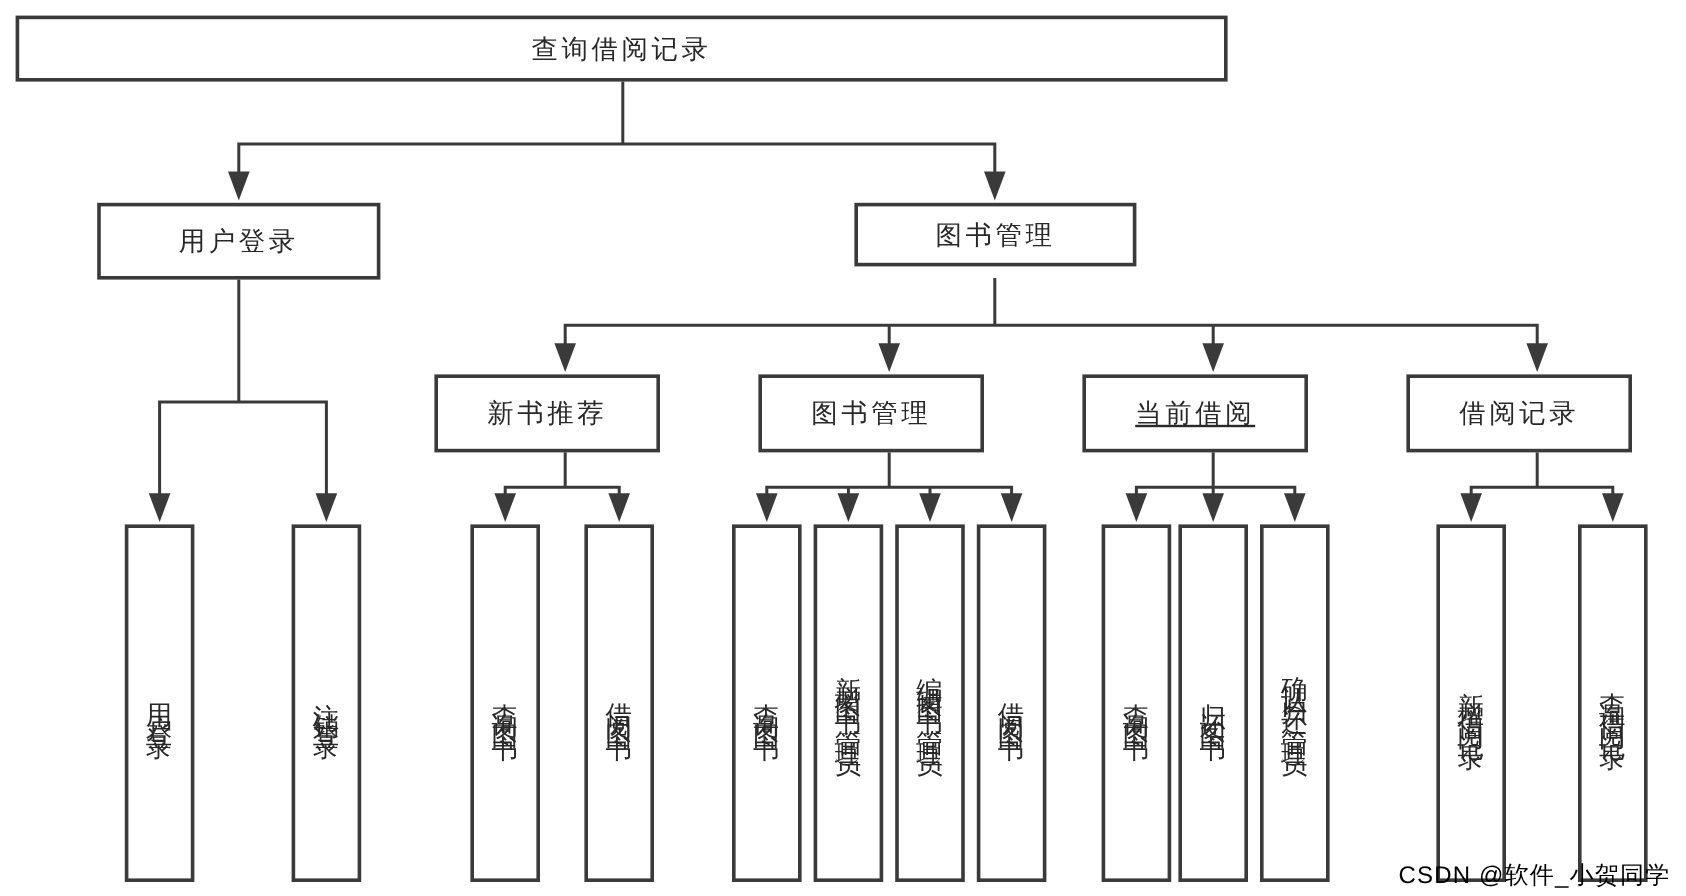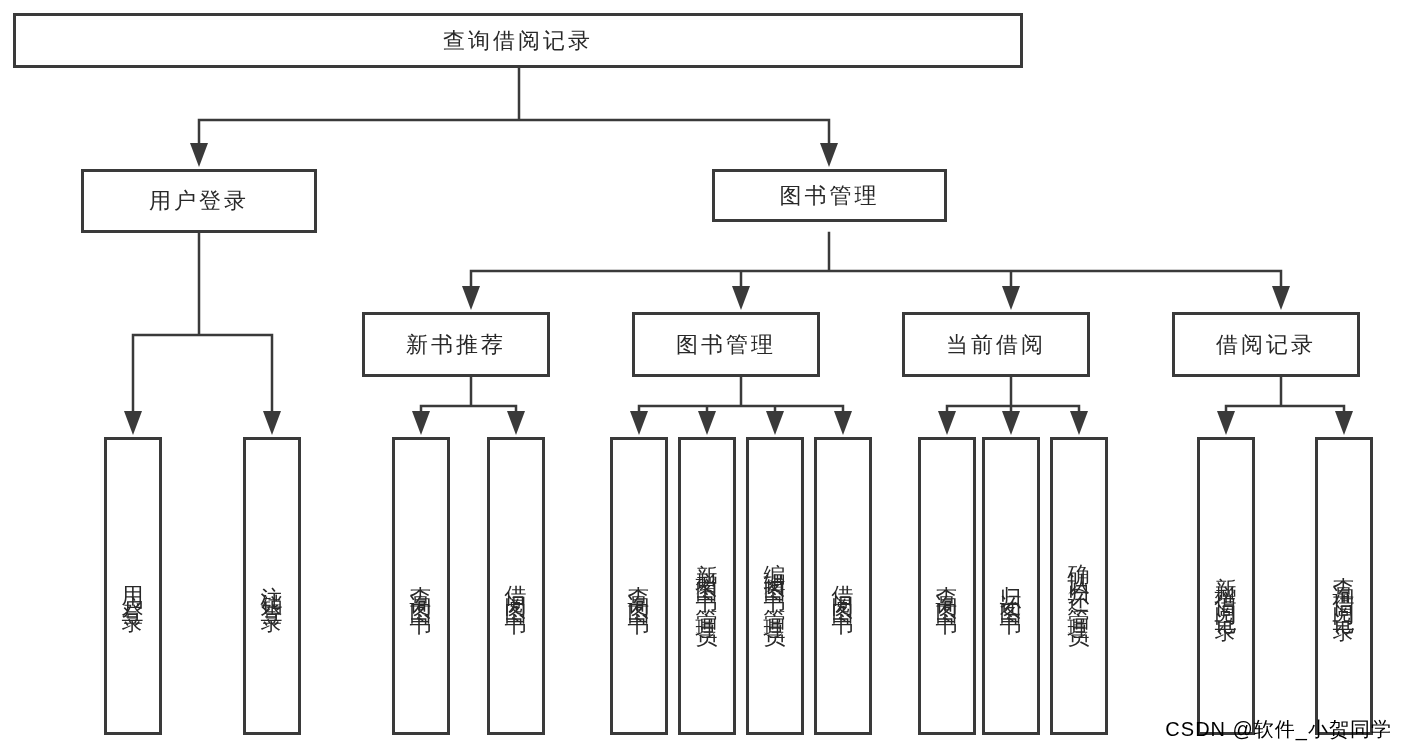--- a/index.html
+++ b/index.html
@@ -40,21 +40,21 @@
     font-size: 22px;
     letter-spacing: 3px;
     white-space: nowrap;
   }
   .root-node { left: 13px;  top: 13px;  width: 1010px; height: 55px; }
   .l2-a      { left: 81px;  top: 169px; width: 236px;  height: 64px; }
   .l2-b      { left: 712px; top: 169px; width: 235px;  height: 53px; }
   .l3        { top: 312px;  width: 188px; height: 65px; }
   .l3-1 { left: 362px; }
   .l3-2 { left: 632px; }
-  .l3-3 { left: 902px; }
+  .l3-3 { left: 902px; text-decoration: underline; }
   .l3-4 { left: 1172px; }
   .leaf {
     top: 437px;
     width: 58px;
     height: 298px;
   }
   .leaf span {
     writing-mode: vertical-rl;
     text-orientation: mixed;
     font-size: 22px;

